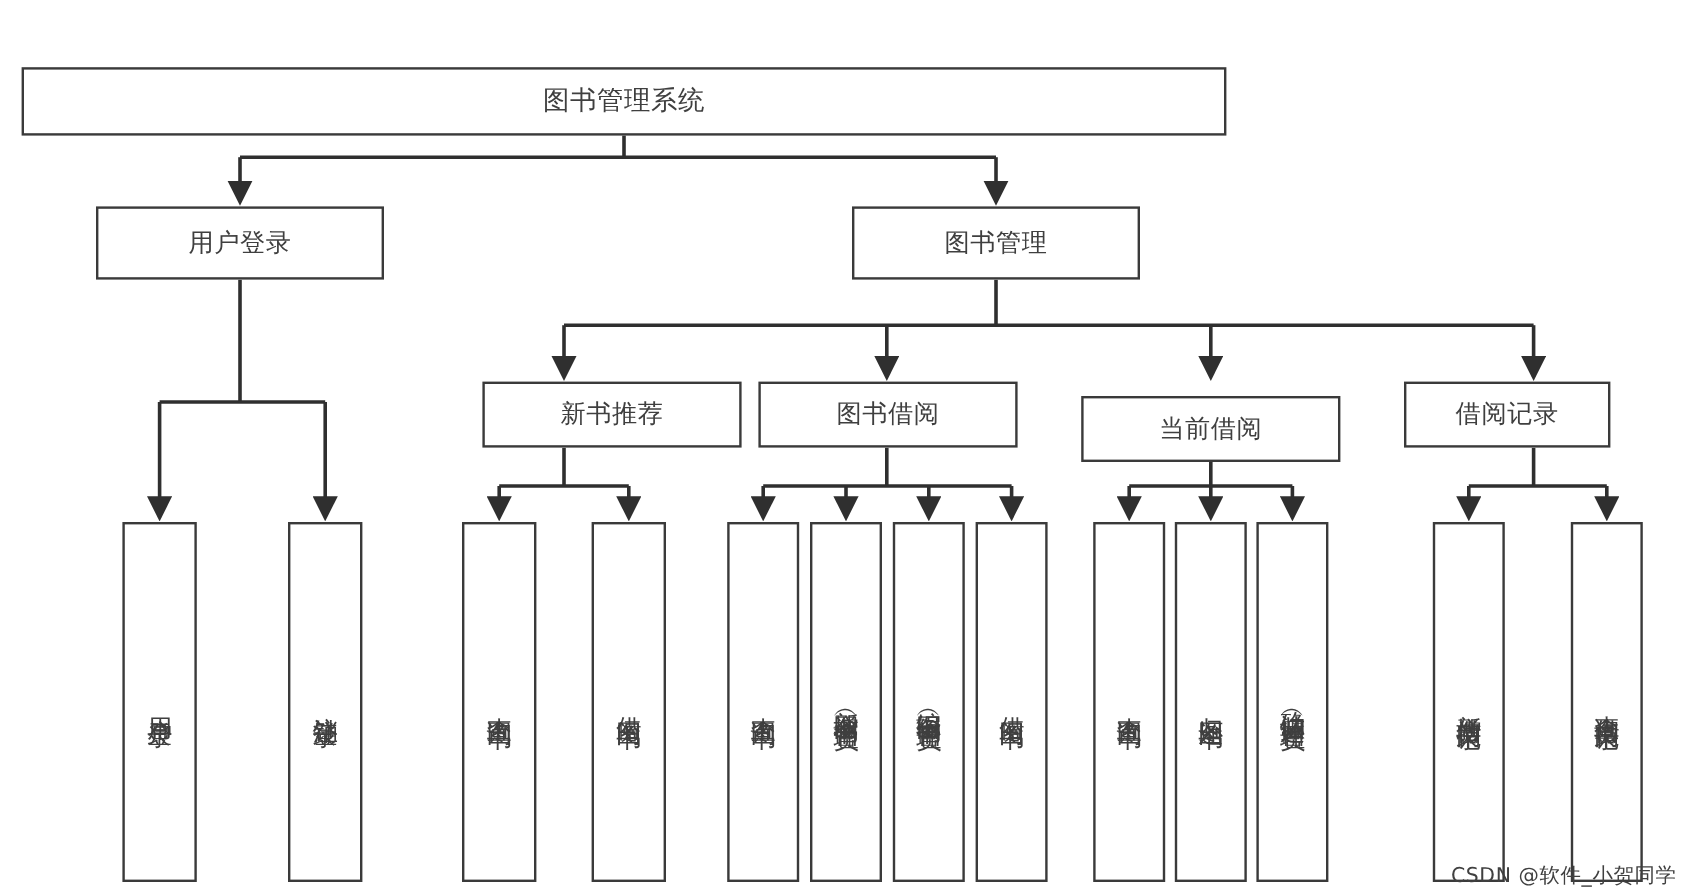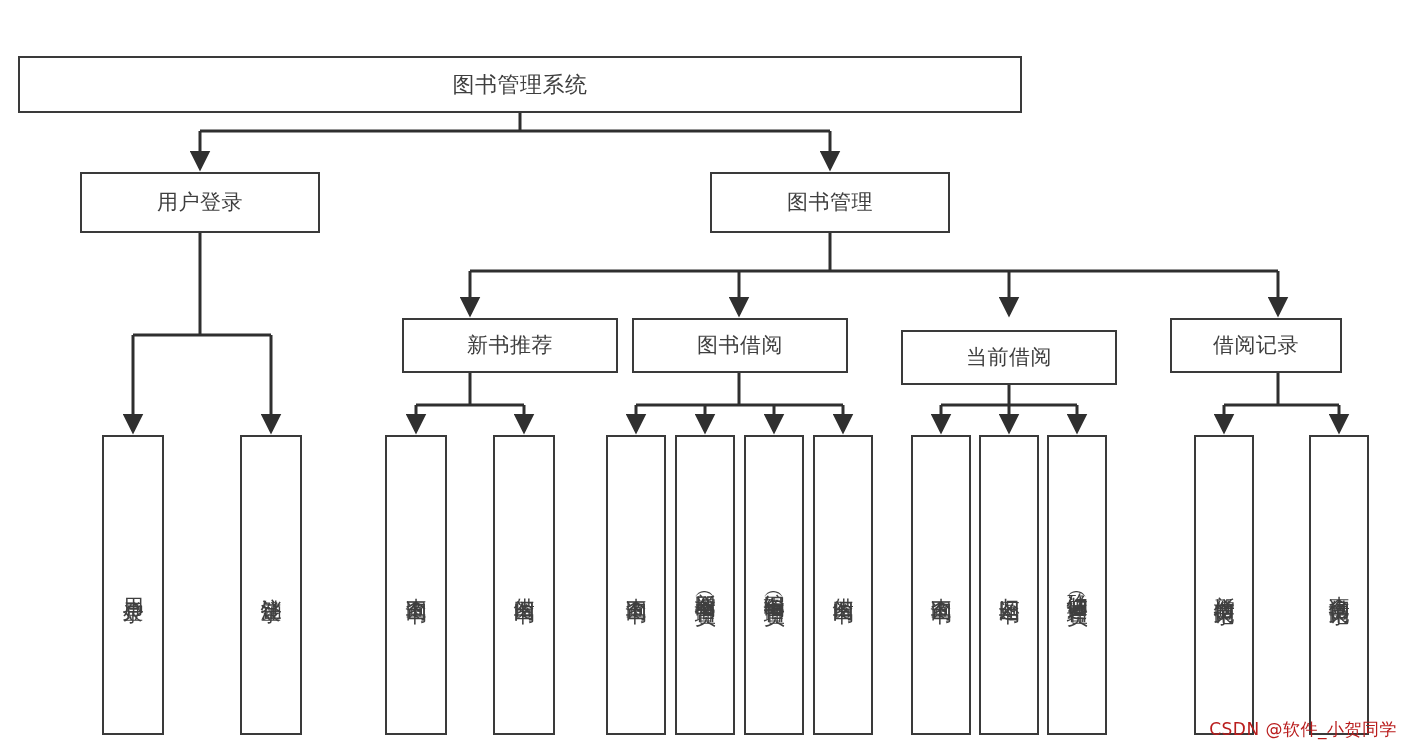--- a/index.html
+++ b/index.html
@@ -53,21 +53,21 @@
     letter-spacing: 2px;
     font-size: 21px;
   }
   .node.root .node-label {
     font-size: 22px;
   }
   #watermark {
     position: absolute;
     right: 8px;
     bottom: 6px;
-    color: #b91c1c;
+    color: #404040;
     font-size: 17px;
     white-space: nowrap;
     letter-spacing: 0.5px;
   }
 </style>
 </head>
 <body>
 
 <div id="diagram-root">
 

